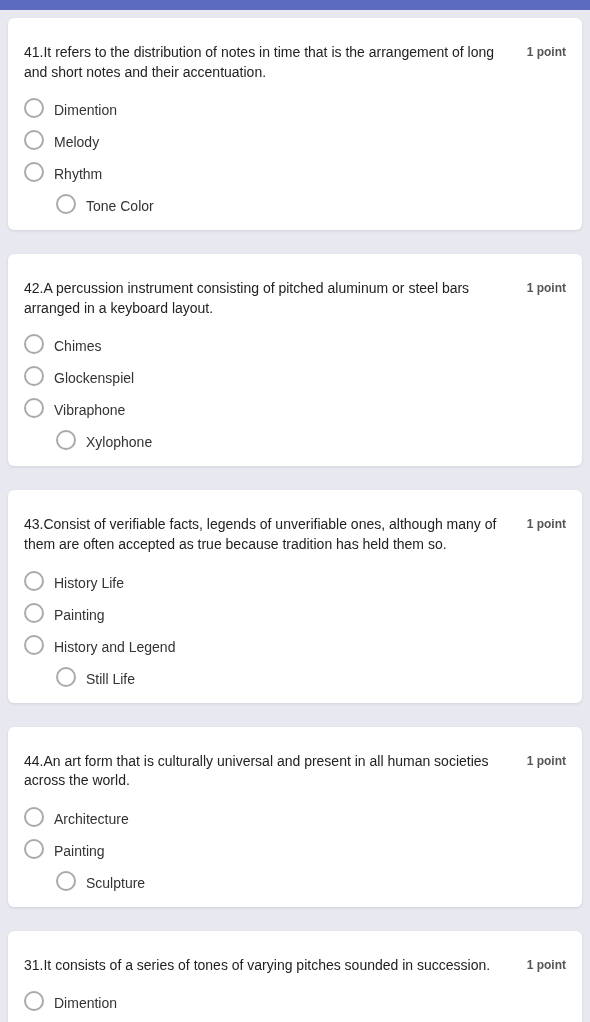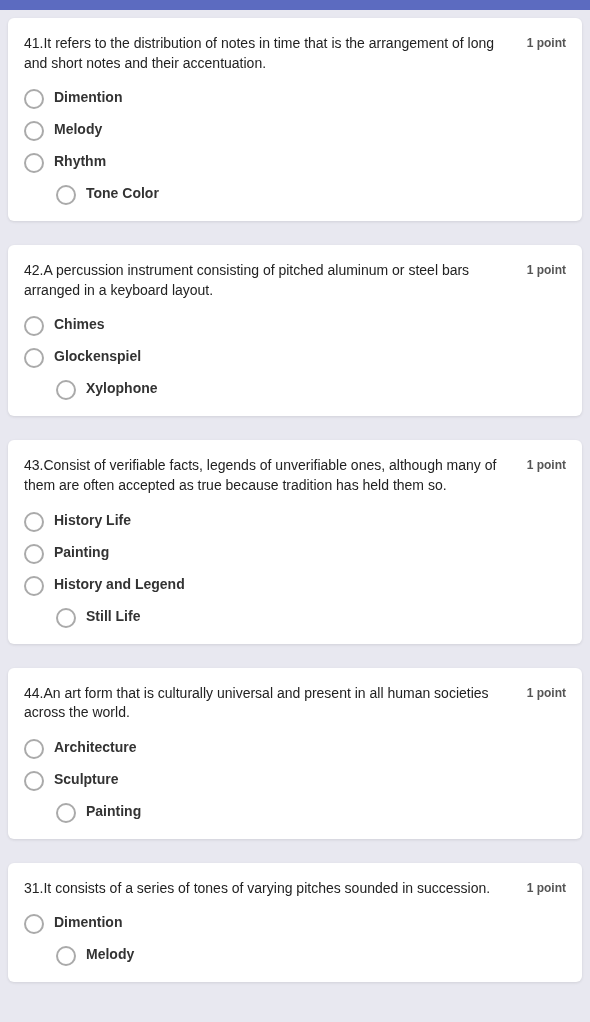--- a/index.html
+++ b/index.html
@@ -19,21 +19,21 @@
     .top-bar {
       width: 590px;
       height: 10px;
       background-color: #5c6bc0;
     }
 
     .question-card {
       background-color: #ffffff;
       margin: 8px 8px;
       border-radius: 6px;
-      padding: 16px 16px 16px 16px;
+      padding: 25px 16px 16px 16px;
       box-shadow: 0 1px 3px rgba(0,0,0,0.1);
     }
 
     .question-header {
       display: flex;
       justify-content: space-between;
       align-items: flex-start;
       margin-bottom: 16px;
     }
 
@@ -48,24 +48,23 @@
       font-size: 12px;
       color: #555;
       white-space: nowrap;
       margin-left: 10px;
       padding-top: 2px;
       font-weight: bold;
     }
 
     .option-row {
       display: flex;
-      align-items: flex-start;
+      align-items: flex-end;
       margin-bottom: 12px;
       cursor: pointer;
-      font-weight: bold;
     }
 
     .option-row:last-child {
       margin-bottom: 0;
       margin-left: 32px;
     }
 
     .radio-circle {
       width: 20px;
       height: 20px;
@@ -122,20 +121,24 @@
       <div class="option-row">
         <div class="radio-circle"></div>
         <span class="option-label">Chimes</span>
       </div>
       <div class="option-row">
         <div class="radio-circle"></div>
         <span class="option-label">Glockenspiel</span>
       </div>
       <div class="option-row">
         <div class="radio-circle"></div>
+        <span class="option-label">Vibraphone</span>
+      </div>
+      <div class="option-row">
+        <div class="radio-circle"></div>
         <span class="option-label">Xylophone</span>
       </div>
     </div>
     <div class="section-divider"></div>
     <div class="question-card">
       <div class="question-header">
         <div class="question-text">43.Consist of verifiable facts, legends of unverifiable ones, although many of them are often accepted as true because tradition has held them so.</div>
         <div class="point-badge">1 point</div>
       </div>
       <div class="option-row">
@@ -160,25 +163,25 @@
       <div class="question-header">
         <div class="question-text">44.An art form that is culturally universal and present in all human societies across the world.</div>
         <div class="point-badge">1 point</div>
       </div>
       <div class="option-row">
         <div class="radio-circle"></div>
         <span class="option-label">Architecture</span>
       </div>
       <div class="option-row">
         <div class="radio-circle"></div>
-        <span class="option-label">Sculpture</span>
+        <span class="option-label">Painting</span>
       </div>
       <div class="option-row">
         <div class="radio-circle"></div>
-        <span class="option-label">Painting</span>
+        <span class="option-label">Sculpture</span>
       </div>
     </div>
     <div class="section-divider"></div>
     <div class="question-card">
       <div class="question-header">
         <div class="question-text">31.It consists of a series of tones of varying pitches sounded in succession.</div>
         <div class="point-badge">1 point</div>
       </div>
       <div class="option-row">
         <div class="radio-circle"></div>

